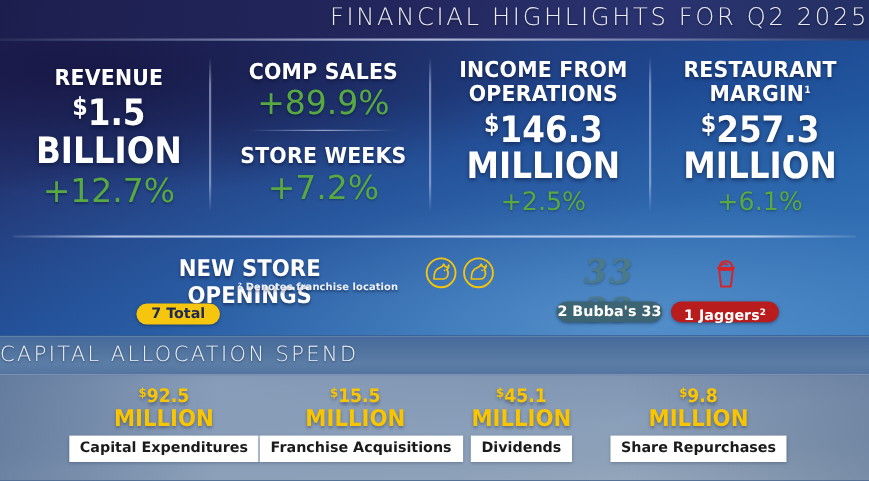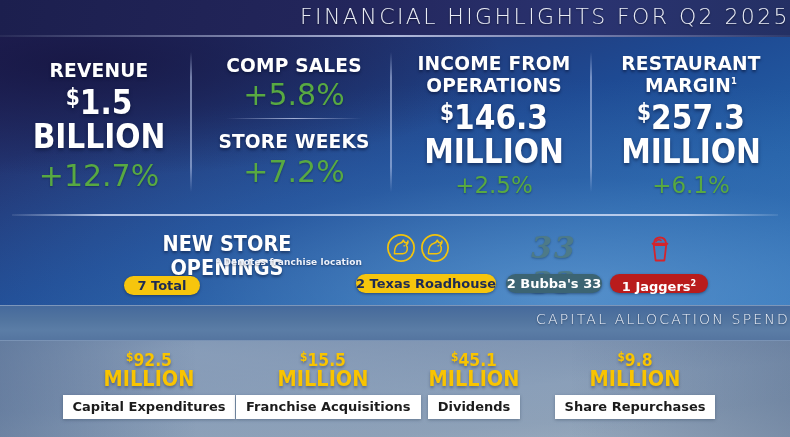--- a/index.html
+++ b/index.html
@@ -46,22 +46,22 @@
     position:absolute;left:0;top:4px;width:790px;text-align:right;
     font-size:22px;letter-spacing:2.4px;color:#e9ecf6;font-weight:300;
     font-family:"DejaVu Sans",sans-serif;
     text-shadow:0 1px 2px rgba(0,0,0,.45);
   }
   .hdr-rule{
     position:absolute;left:0;top:35px;width:790px;height:2px;
     background:linear-gradient(90deg,rgba(255,255,255,.05),rgba(200,210,240,.85),rgba(255,255,255,.05));
   }
   .band-title{
-    position:absolute;left:0;top:311px;width:790px;text-align:right;
-    font-size:14px;letter-spacing:2.2px;color:#f0f3fa;font-weight:300;
+    position:absolute;left:0;top:311px;width:790px;text-align:left;
+    font-size:19px;letter-spacing:2.2px;color:#f0f3fa;font-weight:300;
     font-family:"DejaVu Sans",sans-serif;
     text-shadow:0 1px 2px rgba(10,25,50,.5);
   }
 
   
   .metrics{position:absolute;left:0;top:44px;width:790px;height:160px;}
   .col{position:absolute;top:0;height:160px;text-align:center;}
   .c1{left:8px;width:182px;}
   .c2{left:196px;width:196px;}
   .c3{left:396px;width:196px;}
@@ -187,21 +187,21 @@
 
     <div class="col c1">
       <div class="label m-label" style="margin-top:16px">REVENUE</div>
       <div class="big m-big" style="margin-top:7px"><span class="dollar">$</span>1.5</div>
       <div class="big m-big" style="margin-top:2px">BILLION</div>
       <div class="pct m-pct-lg" style="margin-top:8px">+12.7%</div>
     </div>
 
     <div class="col c2">
       <div class="label m-label" style="margin-top:11px">COMP SALES</div>
-      <div class="pct m-pct-lg" style="margin-top:5px">+5.8%</div>
+      <div class="pct m-pct-lg" style="margin-top:5px">+89.9%</div>
       <div class="hdiv"></div>
       <div class="label m-label" style="margin-top:21px">STORE WEEKS</div>
       <div class="pct m-pct-lg" style="margin-top:5px">+7.2%</div>
     </div>
 
     <div class="col c3">
       <div class="label m-label" style="margin-top:9px">INCOME FROM</div>
       <div class="label m-label" style="margin-top:2px">OPERATIONS</div>
       <div class="big m-big" style="margin-top:6px"><span class="dollar">$</span>146.3</div>
       <div class="big m-big" style="margin-top:2px">MILLION</div>
@@ -233,21 +233,20 @@
       <circle cx="19.4" cy="13.6" r="0.9" fill="#f3c40c"></circle>
     </svg>
   </span>
   <span class="icon-tr tr2">
     <svg width="30" height="30" viewBox="0 0 32 32">
       <circle cx="16" cy="16" r="14" fill="none" stroke="#f3c40c" stroke-width="1.8"></circle>
       <path d="M9 22 C9 16 11 12 15 11 C17 10.5 18 9 18.5 7.6 C19 9 19.6 10 21 10.4 C22.4 10.8 23.2 9.8 23.4 8.6 C23.6 10.6 22.8 12 21.4 12.7 C22.6 14 23 16.4 22.6 18 C22 20.4 20 22 17.6 22 Z" fill="none" stroke="#f3c40c" stroke-width="1.6" stroke-linejoin="round"></path>
       <circle cx="19.4" cy="13.6" r="0.9" fill="#f3c40c"></circle>
     </svg>
   </span>
-  <div class="pill pill-yellow pill-tr">2 Texas Roadhouse</div>
 
   <div class="logo-33">33 33</div>
   <div class="pill pill-teal pill-b33">2 Bubba's 33</div>
 
   <span class="icon-jag">
     <svg width="34" height="38" viewBox="0 0 34 38">
       <path d="M11 13 C11.5 9.5 14 7.5 17 7.5 C20 7.5 22.5 9.5 23 13" fill="none" stroke="#d5242b" stroke-width="1.8" stroke-linecap="round"></path>
       <path d="M13 11.5 C14 9.5 16.5 9.2 18 10.5" fill="none" stroke="#d5242b" stroke-width="1.5" stroke-linecap="round"></path>
       <path d="M9.5 13.5 L24.5 13.5 L23 14.8 L11 14.8 Z" fill="none" stroke="#d5242b" stroke-width="1.7" stroke-linejoin="round"></path>
       <path d="M10.8 15.2 L12.6 30.5 L21.4 30.5 L23.2 15.2 Z" fill="none" stroke="#d5242b" stroke-width="1.8" stroke-linejoin="round"></path>

